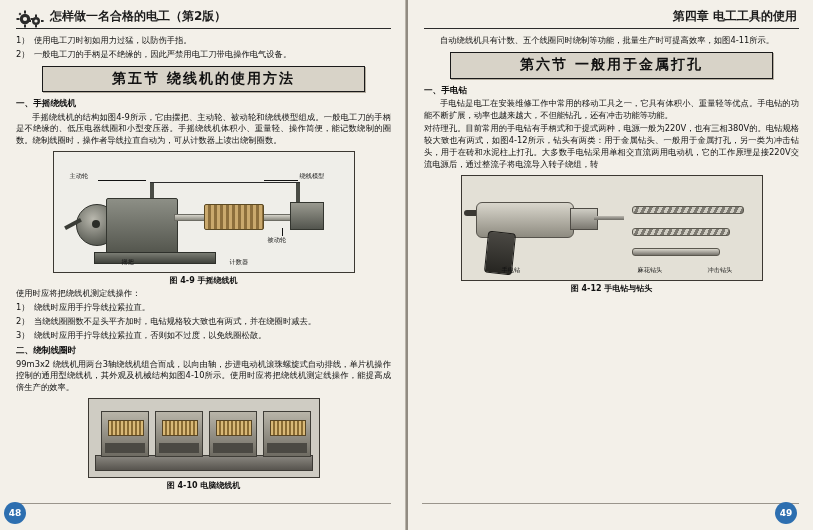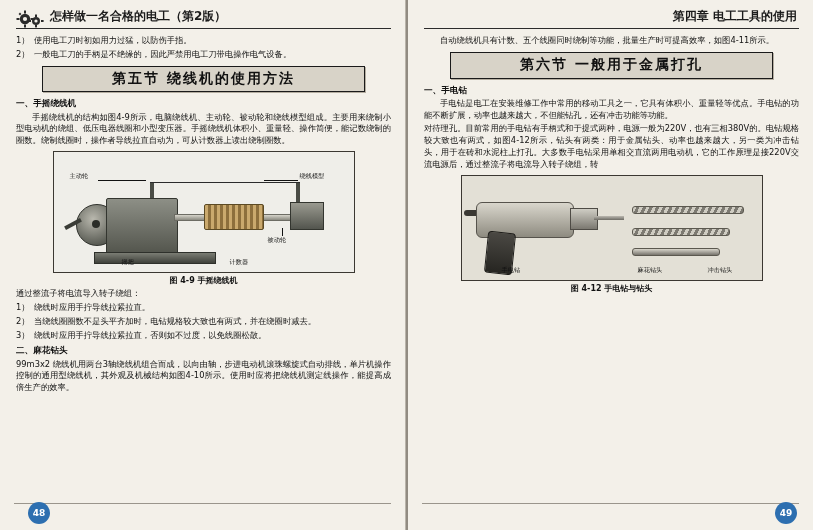--- a/index.html
+++ b/index.html
@@ -206,21 +206,21 @@
     background:repeating-linear-gradient(115deg,#cfccc2 0 3px,#7d7a72 3px 6px);
     border:1px solid #5b584f;border-radius:3px;
   }
 
   
   .pgnum{
     position:absolute;bottom:6px;width:22px;height:22px;border-radius:50%;
     background:#2d6fb0;color:#fff;font-size:9px;font-weight:bold;
     display:flex;align-items:center;justify-content:center;
   }
-  .pgnum.left{left:28px;}
+  .pgnum.left{left:4px;}
   .pgnum.right{right:16px;}
   .baseline{
     position:absolute;bottom:26px;left:14px;right:14px;height:1px;background:#9a958c;
   }
 </style>
 </head>
 <body>
 
 <div class="book">
 
@@ -259,21 +259,21 @@
         <p>
           <span class="num">2）</span>
           <span>一般电工刀的手柄是不绝缘的，因此严禁用电工刀带电操作电气设备。</span>
         </p>
       </div>
 
       <div class="secbar">第五节   绕线机的使用方法</div>
 
 
       <p class="h3">一、手摇绕线机</p>
-      <p class="indent">手摇绕线机的结构如图4-9所示，电脑绕线机、主动轮、被动轮和绕线模型组成。主要用来绕制小型电动机的绕组、低压电器线圈和小型变压器。手摇绕线机体积小、重量轻、操作简便，能记数绕制的圈数。绕制线圈时，操作者导线拉直自动为，可从计数器上读出绕制圈数。</p>
+      <p class="indent">手摇绕线机的结构如图4-9所示，它由摆把、主动轮、被动轮和绕线模型组成。一般电工刀的手柄是不绝缘的、低压电器线圈和小型变压器。手摇绕线机体积小、重量轻、操作简便，能记数绕制的圈数。绕制线圈时，操作者导线拉直自动为，可从计数器上读出绕制圈数。</p>
 
       <div class="fig">
         <div class="photo f49">
           <div class="post" style="left:96px;"></div>
           <div class="post" style="left:242px;"></div>
           <div class="wire"></div>
           <div class="wheel"></div>
           <div class="wheelhub"></div>
           <div class="crank"></div>
           <div class="machine"></div>
@@ -290,39 +290,61 @@
 
           <div class="lbl" style="left:214px;top:84px;">被动轮</div>
           <div class="leaderv" style="left:228px;top:76px;height:8px;"></div>
 
           <div class="lbl" style="left:68px;top:106px;">摇把</div>
           <div class="lbl" style="left:176px;top:106px;">计数器</div>
         </div>
         <div class="figcap">图 4-9  手摇绕线机</div>
       </div>
 
-      <p>通过整流子将电流导入转子绕组：</p>
+      <p>使用时应将把绕线机测定线操作：</p>
       <div class="list">
         <p>
           <span class="num">1）</span>
           <span>绕线时应用手拧导线拉紧拉直。</span>
         </p>
         <p>
           <span class="num">2）</span>
           <span>当绕线圈圈数不是头平齐加时，电钻规格较大致也有两式，并在绕圈时减去。</span>
         </p>
         <p>
           <span class="num">3）</span>
           <span>绕线时应用手拧导线拉紧拉直，否则如不过度，以免线圈松散。</span>
         </p>
       </div>
 
-      <p class="h3">二、麻花钻头</p>
+      <p class="h3">二、绕制线圈时</p>
       <p>99m3x2 绕线机用两台3轴绕线机组合而成，以向由轴，步进电动机滚珠螺旋式自动排线，单片机操作控制的通用型绕线机，其外观及机械结构如图4-10所示。使用时应将把绕线机测定线操作，能提高成倍生产的效率。</p>
 
+      <div class="fig">
+        <div class="photo f410">
+          <div class="bench"></div>
+          <div class="unit" style="left:12px;">
+            <div class="sp"></div>
+            <div class="base"></div>
+          </div>
+          <div class="unit" style="left:66px;">
+            <div class="sp"></div>
+            <div class="base"></div>
+          </div>
+          <div class="unit" style="left:120px;">
+            <div class="sp"></div>
+            <div class="base"></div>
+          </div>
+          <div class="unit" style="left:174px;">
+            <div class="sp"></div>
+            <div class="base"></div>
+          </div>
+        </div>
+        <div class="figcap">图 4-10  电脑绕线机</div>
+      </div>
 
     </div>
 
     <div class="baseline"></div>
     <div class="pgnum left">48</div>
   </div>
 
   <div class="gutter"></div>
 
   <div class="page right">
@@ -333,21 +355,21 @@
 
     <div class="col">
 
       <p class="indent">自动绕线机具有计数、五个线圈同时绕制等功能，批量生产时可提高效率，如图4-11所示。</p>
 
 
       <div class="secbar">第六节   一般用于金属打孔</div>
 
       <p class="h3">一、手电钻</p>
       <p class="indent">手电钻是电工在安装维修工作中常用的移动工具之一，它具有体积小、重量轻等优点。手电钻的功能不断扩展，动率也越来越大，不但能钻孔，还有冲击功能等功能。</p>
-      <p>对待理孔。目前常用的手电钻有手柄式和于提式两种，电源一般为220V，也有三相380V的。电钻规格较大致也有两式，如图4-12所示，钻头有两类：用于金属钻头、动率也越来越大，另一类为冲击钻头，用于在砖和水泥柱上打孔。大多数手电钻采用单相交直流两用电动机，它的工作原理是接220V交流电源后，通过整流子将电流导入转子绕组，转</p>
+      <p>对待理孔。目前常用的手电钻有手柄式和于提式两种，电源一般为220V，也有三相380V的。电钻规格较大致也有两式，如图4-12所示，钻头有两类：用于金属钻头、一般用于金属打孔，另一类为冲击钻头，用于在砖和水泥柱上打孔。大多数手电钻采用单相交直流两用电动机，它的工作原理是接220V交流电源后，通过整流子将电流导入转子绕组，转</p>
 
       <div class="fig">
         <div class="photo f412">
           <div class="cord"></div>
           <div class="drillbody"></div>
           <div class="handle"></div>
           <div class="chuck"></div>
           <div class="bit"></div>
 
           <div class="twist" style="left:170px;top:30px;width:110px;"></div>

